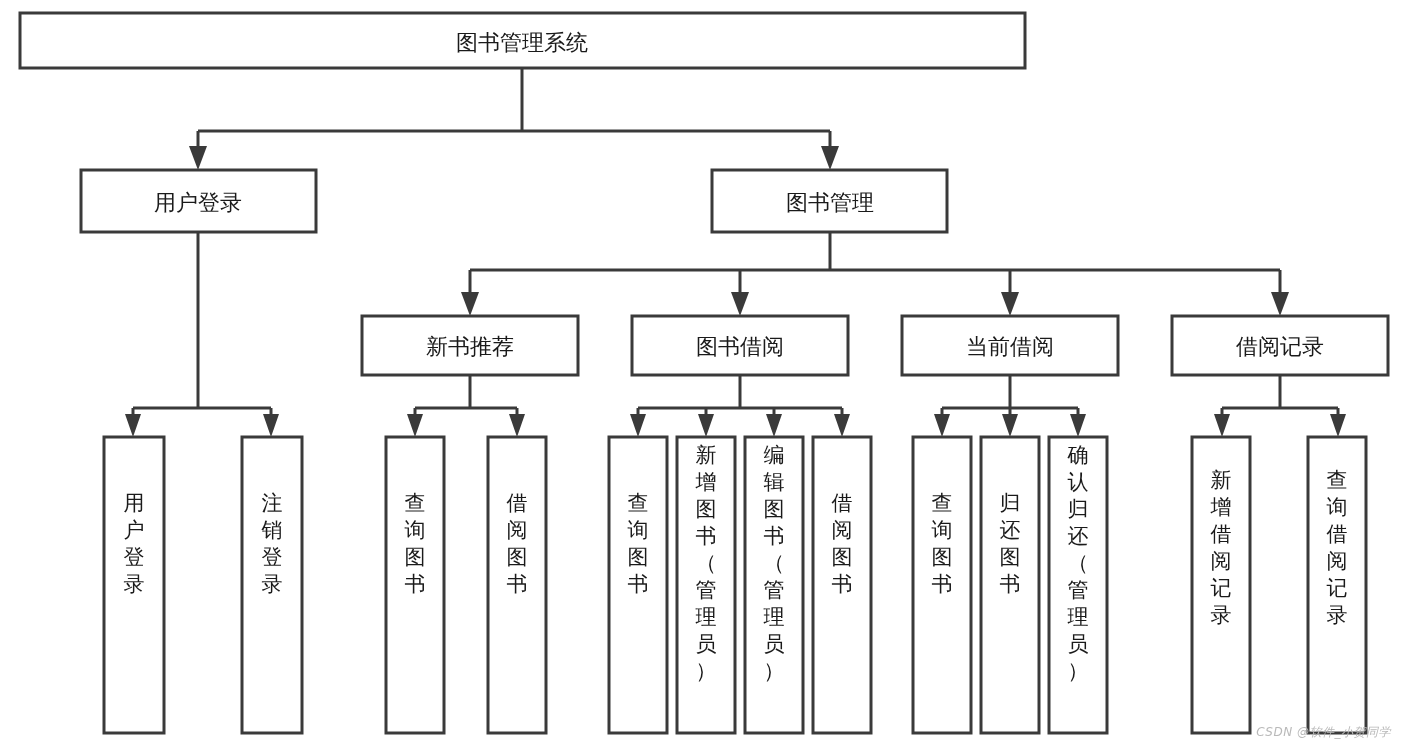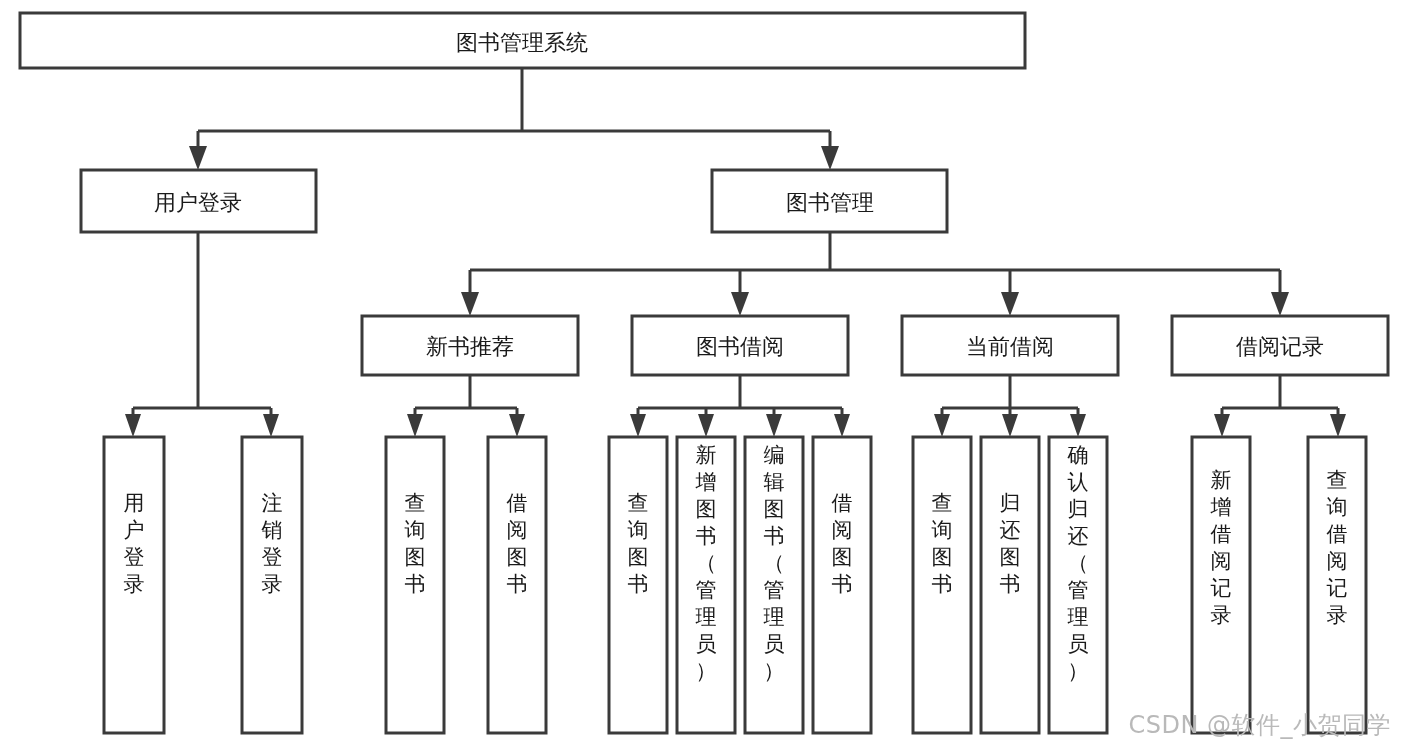--- a/index.html
+++ b/index.html
@@ -55,25 +55,26 @@
     font-family: "DejaVu Sans", "Liberation Sans", sans-serif;
     font-size: 21px;
     fill: #1a1a1a;
     text-anchor: middle;
   }
   .watermark-text {
     position: absolute;
     right: 14px;
     bottom: 6px;
     font-family: "DejaVu Sans", "Liberation Sans", sans-serif;
-    font-size: 24px;
+    font-size: 12px;
     color: #b9b9b9;
     white-space: nowrap;
     letter-spacing: 0.5px;
     pointer-events: none;
+    font-style: italic;
   }
 </style>
 </head>
 <body>
 
 <div id="diagram-root">
 
   <svg class="diagram-svg" viewBox="0 0 1405 747" xmlns="http://www.w3.org/2000/svg">
 
     <defs></defs>

